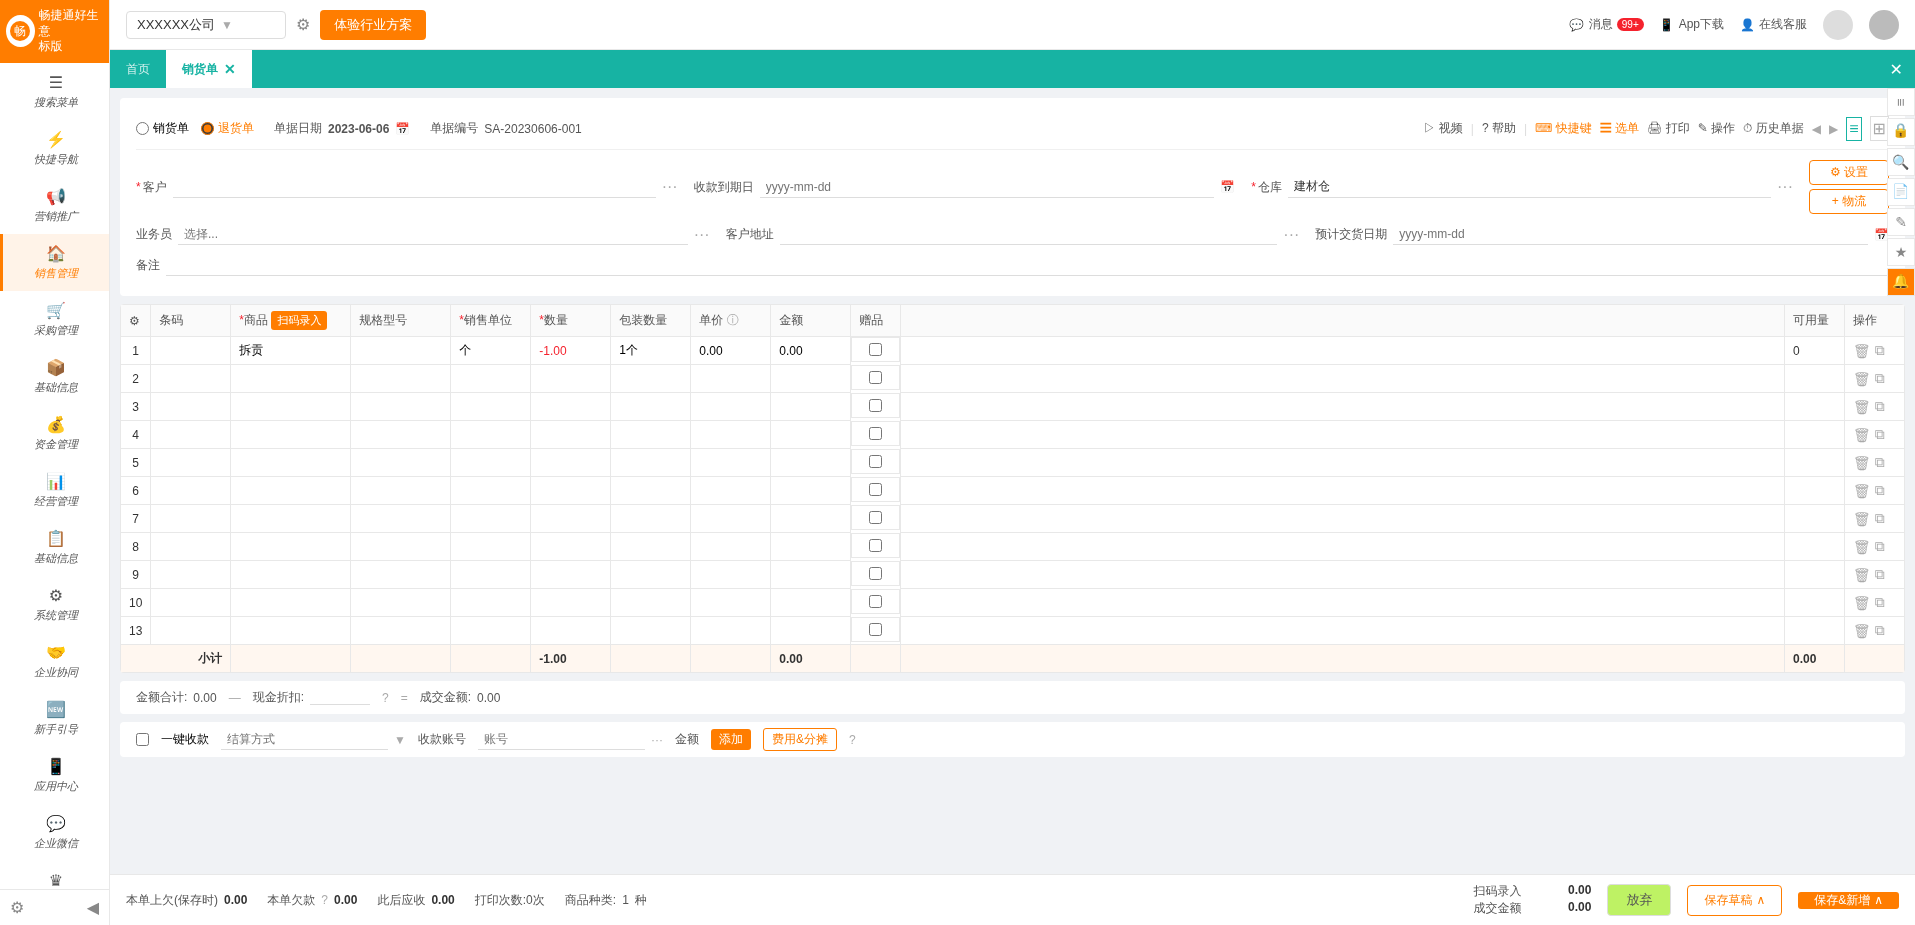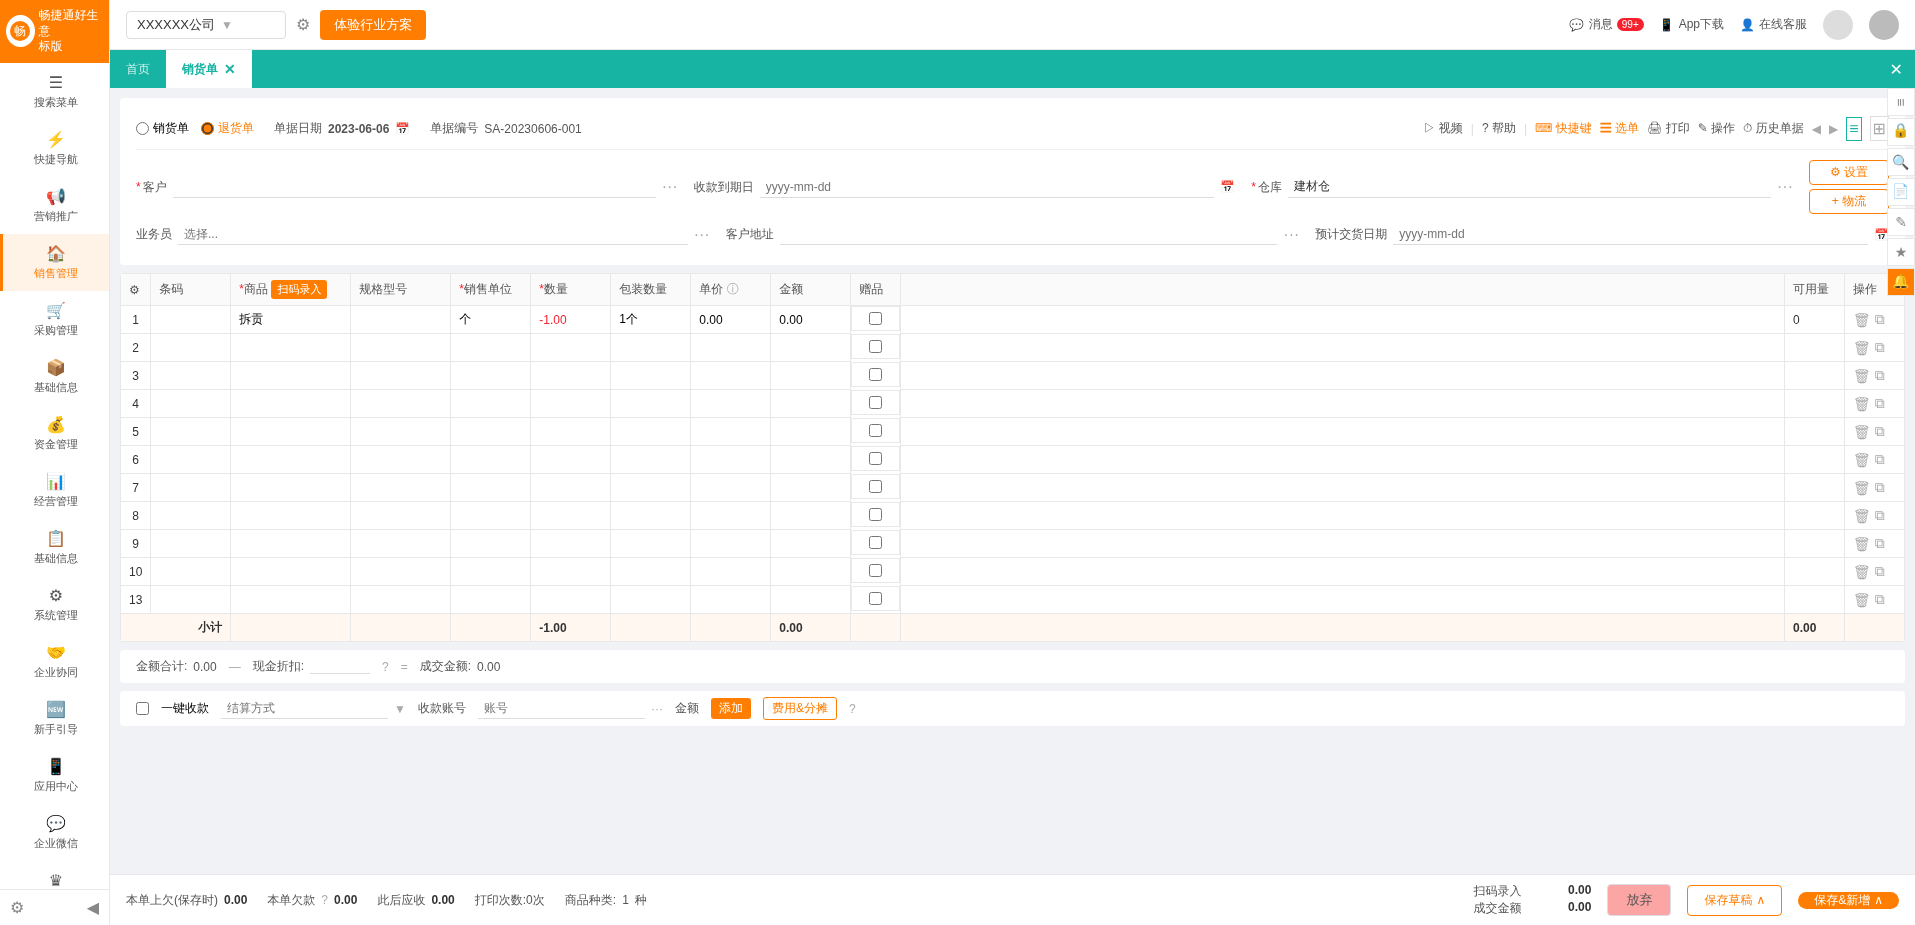--- a/index.html
+++ b/index.html
@@ -18,21 +18,21 @@
     .logo-icon { width: 32px; height: 32px; background: #fff; border-radius: 50%; display: flex; align-items: center; justify-content: center; }
     .logo-text { font-size: 11px; color: #fff; line-height: 1.3; }
     .sidebar-menu { flex: 1; overflow-y: auto; }
     .sidebar-item {
       display: flex; flex-direction: column; align-items: center; padding: 10px 4px;
       cursor: pointer; color: #555; border-left: 3px solid transparent;
       transition: all 0.2s;
     }
     .sidebar-item.active { background: #fff3e8; color: #ff7d00; border-left: 3px solid #ff7d00; }
     .sidebar-item .icon { font-size: 16px; margin-bottom: 3px; }
-    .sidebar-item .label { font-size: 11px; text-align: center; }
+    .sidebar-item .label { font-size: 11px; text-align: center; font-style: italic; }
     .sidebar-footer {
       display: flex; align-items: center; justify-content: space-between; padding: 8px 10px;
       border-top: 1px solid #e8e8e8;
     }
 
     
     .topbar {
       position: fixed; left: 110px; top: 0; right: 0; height: 50px;
       background: #fff; border-bottom: 1px solid #e8e8e8; z-index: 100;
       display: flex; align-items: center; padding: 0 16px; gap: 10px;
@@ -160,29 +160,29 @@
       position: fixed; bottom: 0; left: 110px; right: 0; z-index: 99;
     }
     .bottom-stat { display: flex; align-items: center; gap: 6px; font-size: 12px; color: #555; }
     .bottom-stat .num { color: #333; font-weight: bold; }
     .bottom-right { margin-left: auto; display: flex; align-items: center; gap: 16px; }
     .amount-summary { text-align: right; }
     .amount-row { display: flex; gap: 20px; font-size: 12px; color: #555; }
     .amount-row .val { color: #333; font-weight: bold; min-width: 50px; text-align: right; }
     .btn-discard {
       border: 1px solid #ddd; color: #555; border-radius: 4px;
-      padding: 6px 18px; cursor: pointer; background: #fca5a5; font-size: 13px;
+      padding: 6px 18px; cursor: pointer; background: #bef264; font-size: 13px;
     }
     .btn-save-draft {
       border: 1px solid #ff7d00; color: #ff7d00; border-radius: 4px;
       padding: 6px 16px; cursor: pointer; background: #fff; font-size: 13px;
       display: flex; align-items: center; gap: 4px;
     }
     .btn-save-new {
-      background: #ff7d00; color: #fff; border: none; border-radius: 10px;
+      background: #ff7d00; color: #fff; border: none; border-radius: 3px;
       padding: 0 16px; cursor: pointer; font-size: 13px;
       display: flex; align-items: center; gap: 4px;
     }
 
     
     .right-panel {
       position: fixed; right: 0; top: 88px; width: 28px;
       display: flex; flex-direction: column; gap: 2px; z-index: 200;
     }
     .right-panel-btn {
@@ -388,20 +388,26 @@
         <input class="form-input" style="min-width: 200px;">
         <span class="field-dots">···</span>
       </div>
       <div class="form-group" style="flex:1.5;">
         <label class="form-label">预计交货日期</label>
         <input class="form-input" placeholder="yyyy-mm-dd" style="min-width: 140px;">
         <span class="calendar-icon">📅</span>
       </div>
     </div>
 
+    <div class="form-row">
+      <div class="form-group">
+        <label class="form-label">备注</label>
+        <input class="form-input" style="min-width: 400px;">
+      </div>
+    </div>
 
   </div>
 
   <div class="data-table-wrap">
     <table class="data-table">
       <thead>
         <tr>
           <th style="width:30px;">
             <span>⚙</span>
           </th>

